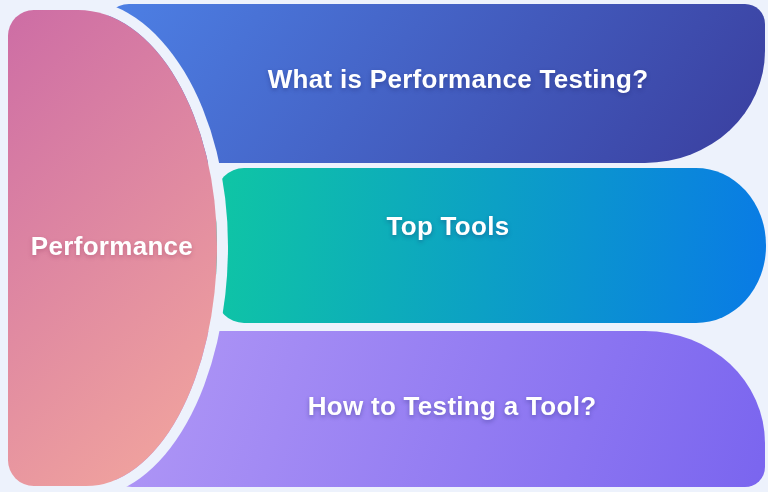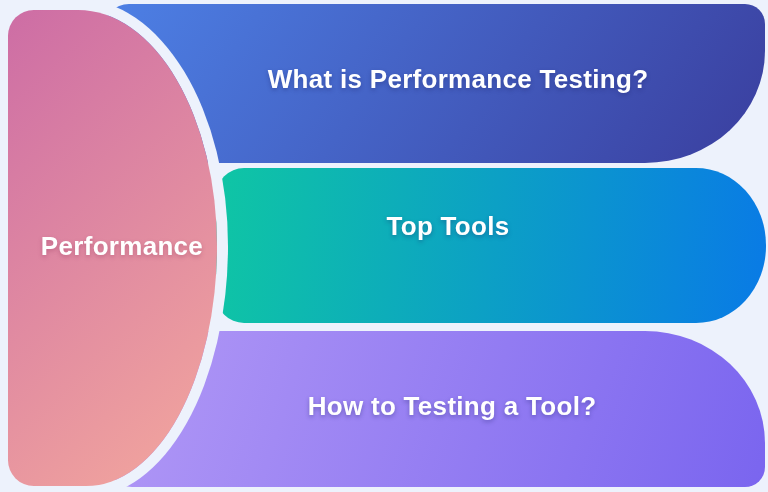--- a/index.html
+++ b/index.html
@@ -44,21 +44,20 @@
   .label-bar-1 { left:458px; top:79px; }
   .label-bar-2 { left:448px; top:226px; }
   .label-bar-3 { left:452px; top:406px; }
 
   .label-center {
     position:absolute; left:112px; top:246px; transform:translate(-50%,-50%);
     color:#ffffff; font-weight:700; font-size:26px; letter-spacing:0.3px;
     text-align:center; line-height:38px; white-space:nowrap;
     text-shadow:0 2px 4px rgba(150,60,95,0.4);
     z-index:5;
-    margin-left:10px;
   }
 </style>
 </head>
 <body>
 
 <div class="stage" style="background: rgb(237, 242, 252);">
 
   <div class="bar bar-1" style="background: linear-gradient(125deg, rgb(77, 128, 229), rgb(58, 62, 158));"></div>
 
   <div class="bar bar-2" style="background: linear-gradient(97deg, rgb(15, 198, 164), rgb(9, 122, 230));"></div>

